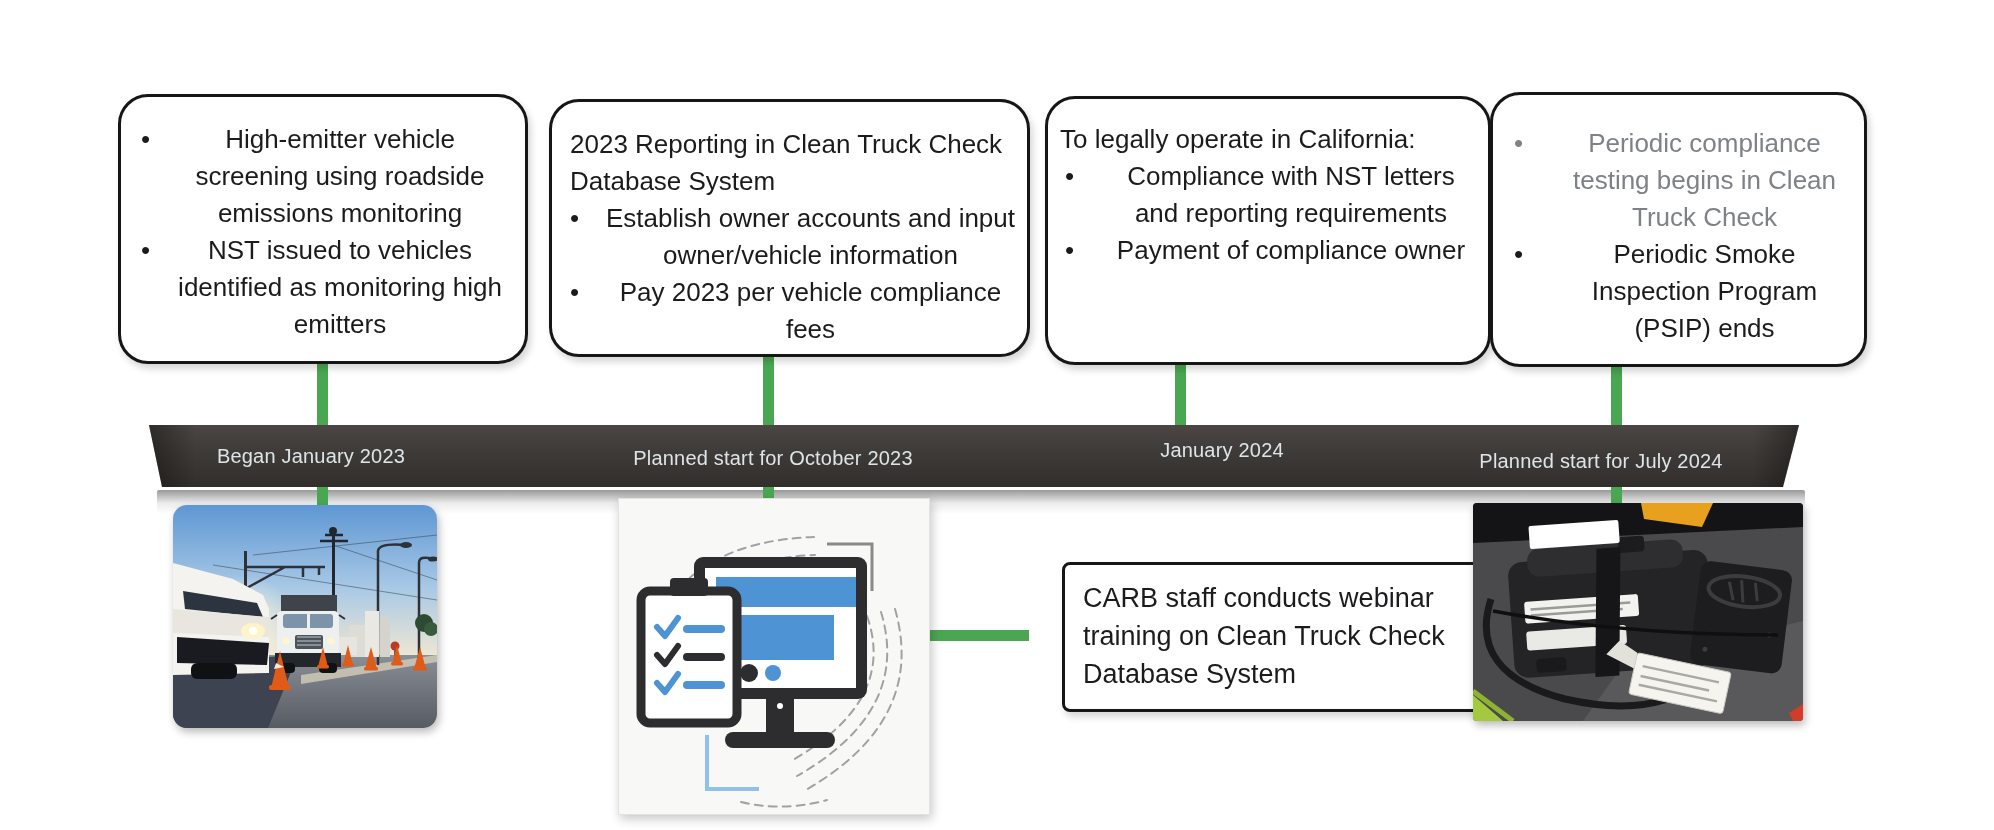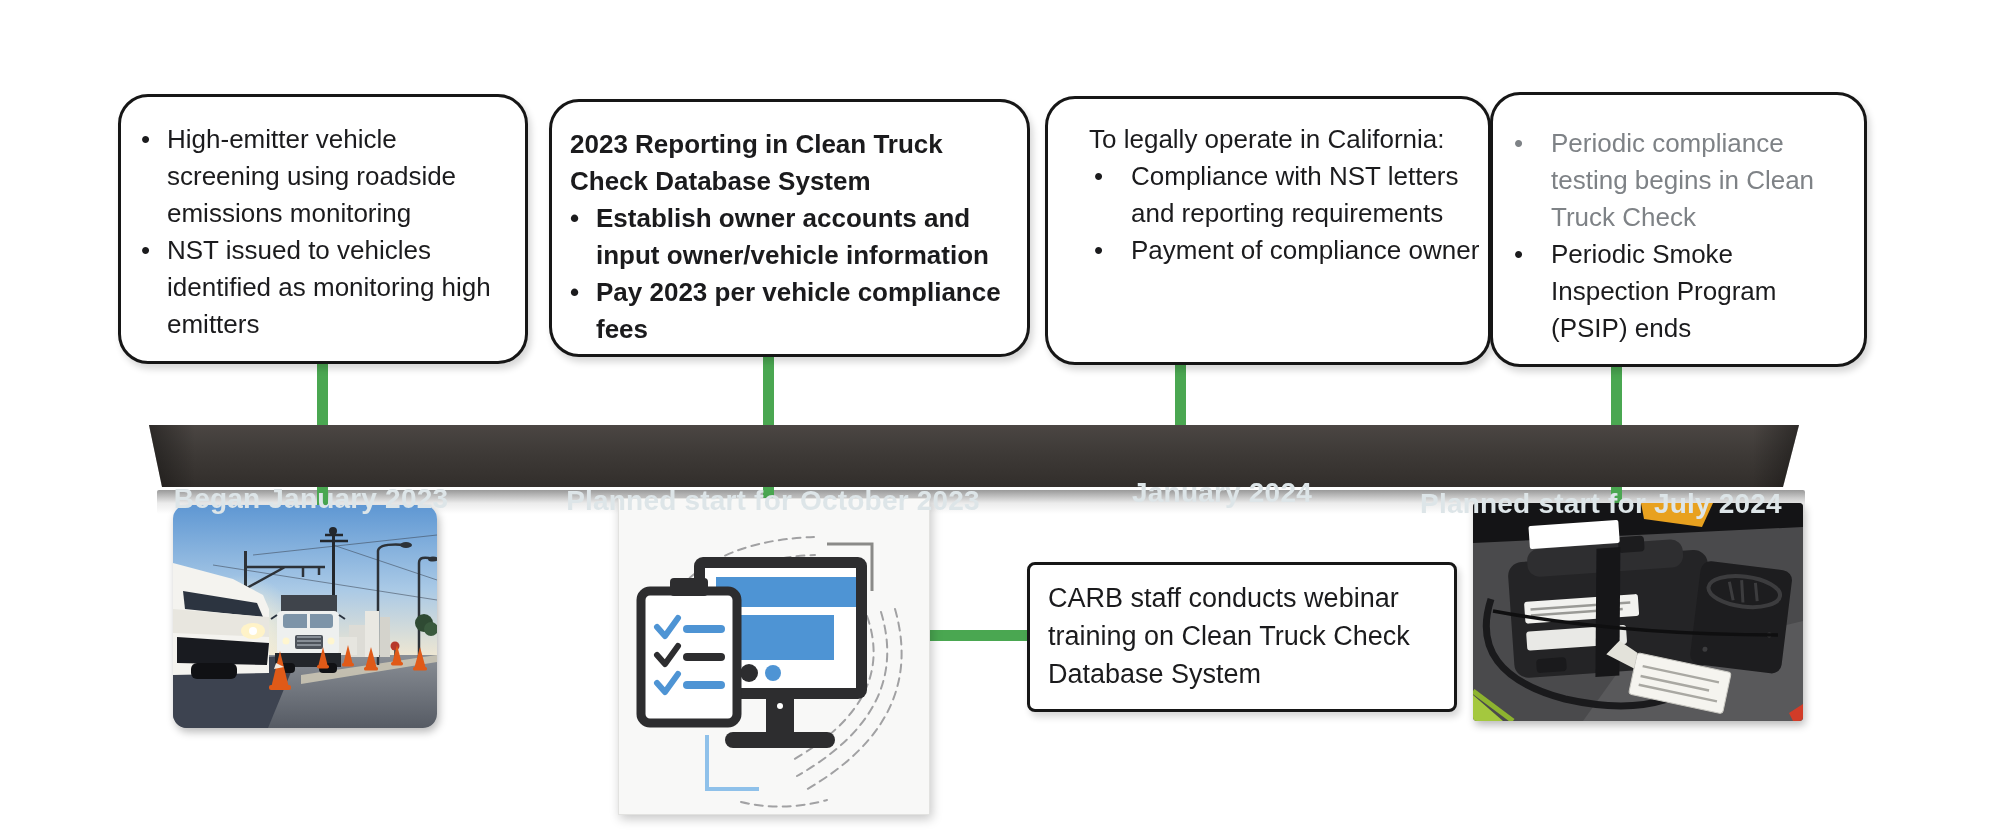--- a/index.html
+++ b/index.html
@@ -20,33 +20,33 @@
   .bar::before{content:"";position:absolute;left:0;top:0;bottom:0;width:46px;
     background:linear-gradient(90deg,rgba(0,0,0,.38),rgba(0,0,0,0));}
   .bar::after{content:"";position:absolute;right:0;top:0;bottom:0;width:46px;
     background:linear-gradient(270deg,rgba(0,0,0,.38),rgba(0,0,0,0));}
   .bar-shadow{
     position:absolute;left:157px;top:490px;width:1648px;height:24px;z-index:1;border-radius:2px;
     background:linear-gradient(180deg,rgba(110,110,110,.7),rgba(190,190,190,.3) 55%,rgba(255,255,255,0));
   }
   .bar-label{
     position:absolute;z-index:4;transform:translate(-50%,-50%);
-    font-weight:bold;font-size:28px;color:#dde5e8;white-space:nowrap;letter-spacing:.2px;margin-top:43px;
+    font-weight:normal;font-size:20px;color:#dde5e8;white-space:nowrap;letter-spacing:.2px;
   }
   
   .note{
     position:absolute;background:#fff;border:3px solid #161616;border-radius:30px;z-index:3;
     box-shadow:3px 5px 7px rgba(0,0,0,.16);font-size:26px;line-height:37px;box-sizing:border-box;
   }
   .note .row{display:flex;align-items:flex-start;}
   .note .bb{flex:0 0 26px;}
   .note .bw{flex:0 0 42px;padding-left:5px;box-sizing:border-box;}
-  .note .txt{flex:1 1 auto;}
+  .note .txt{flex:1 1 auto;text-align:center;}
   .muted{color:#7e8286;}
-  .carb{border-radius:8px;font-size:27px;line-height:38px;padding:14px 18px;}
+  .carb{border-radius:8px;font-size:27px;line-height:38px;padding:14px 18px;margin-left:35px;}
   
   .photo{position:absolute;z-index:3;overflow:hidden;box-shadow:2px 4px 8px rgba(0,0,0,.28);}
   .photoL{
     left:173px;top:505px;width:264px;height:223px;border-radius:14px;
     -webkit-box-reflect:below 3px linear-gradient(to bottom, rgba(0,0,0,.28), transparent 55%);
   }
   .photoR{left:1473px;top:503px;width:330px;height:218px;border-radius:4px;}
   .illus{
     position:absolute;left:618px;top:498px;width:312px;height:317px;z-index:3;
     background:#f8f8f7;border:1px solid #e2e2e0;box-shadow:2px 4px 10px rgba(0,0,0,.22);box-sizing:border-box;
@@ -76,33 +76,33 @@
     <div class="row">
       <span class="bb">•</span>
       <span class="txt">High-emitter vehicle screening using roadside emissions monitoring</span>
     </div>
     <div class="row">
       <span class="bb">•</span>
       <span class="txt">NST issued to vehicles identified as monitoring high emitters</span>
     </div>
   </div>
 
-  <div class="note" style="left:549px;top:99px;width:481px;height:258px;padding:24px 2px 0 18px;font-weight:bold;">
+  <div class="note" style="left:549px;top:99px;width:481px;height:258px;padding:24px 2px 0 18px;">
     <div>2023 Reporting in Clean Truck Check Database System</div>
     <div class="row">
       <span class="bb">•</span>
       <span class="txt">Establish owner accounts and input owner/vehicle information</span>
     </div>
     <div class="row">
       <span class="bb">•</span>
       <span class="txt">Pay 2023 per vehicle compliance fees</span>
     </div>
   </div>
 
-  <div class="note" style="left:1045px;top:96px;width:446px;height:269px;padding:22px 8px 0 41px;">
+  <div class="note" style="left:1045px;top:96px;width:446px;height:269px;padding:22px 8px 0 12px;">
     <div>To legally operate in California:</div>
     <div class="row">
       <span class="bw">•</span>
       <span class="txt">Compliance with NST letters and reporting requirements</span>
     </div>
     <div class="row">
       <span class="bw">•</span>
       <span class="txt">Payment of compliance owner</span>
     </div>
   </div>

